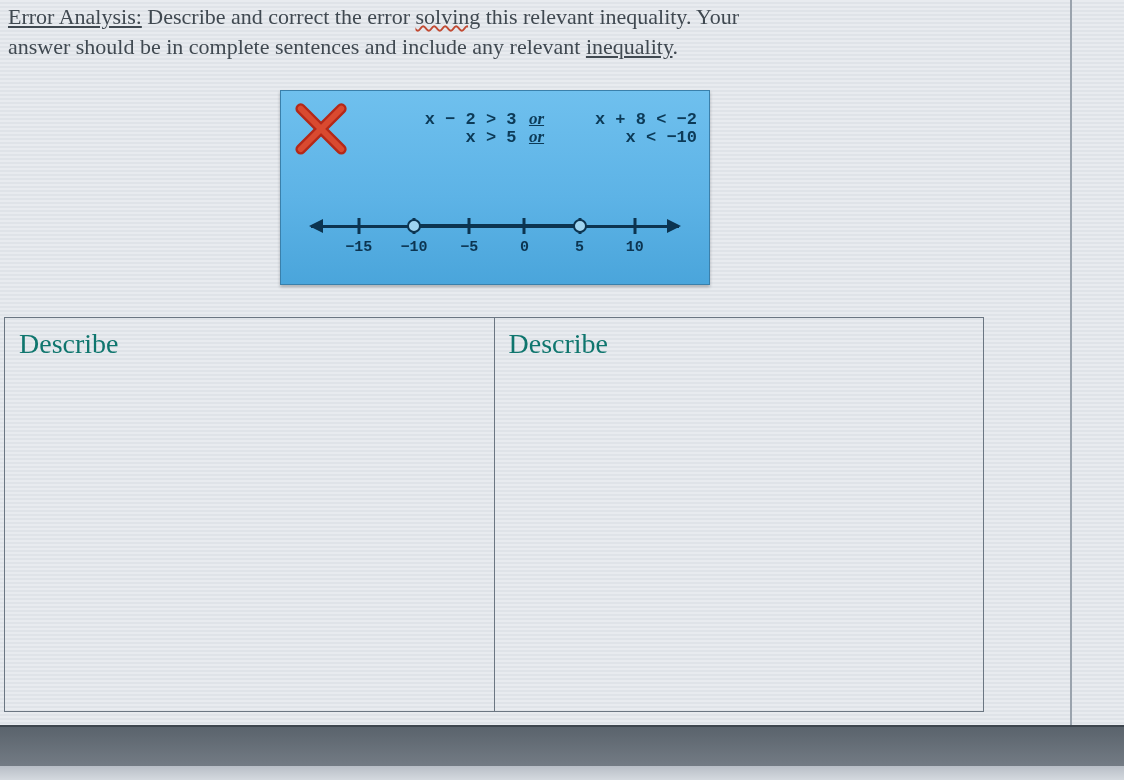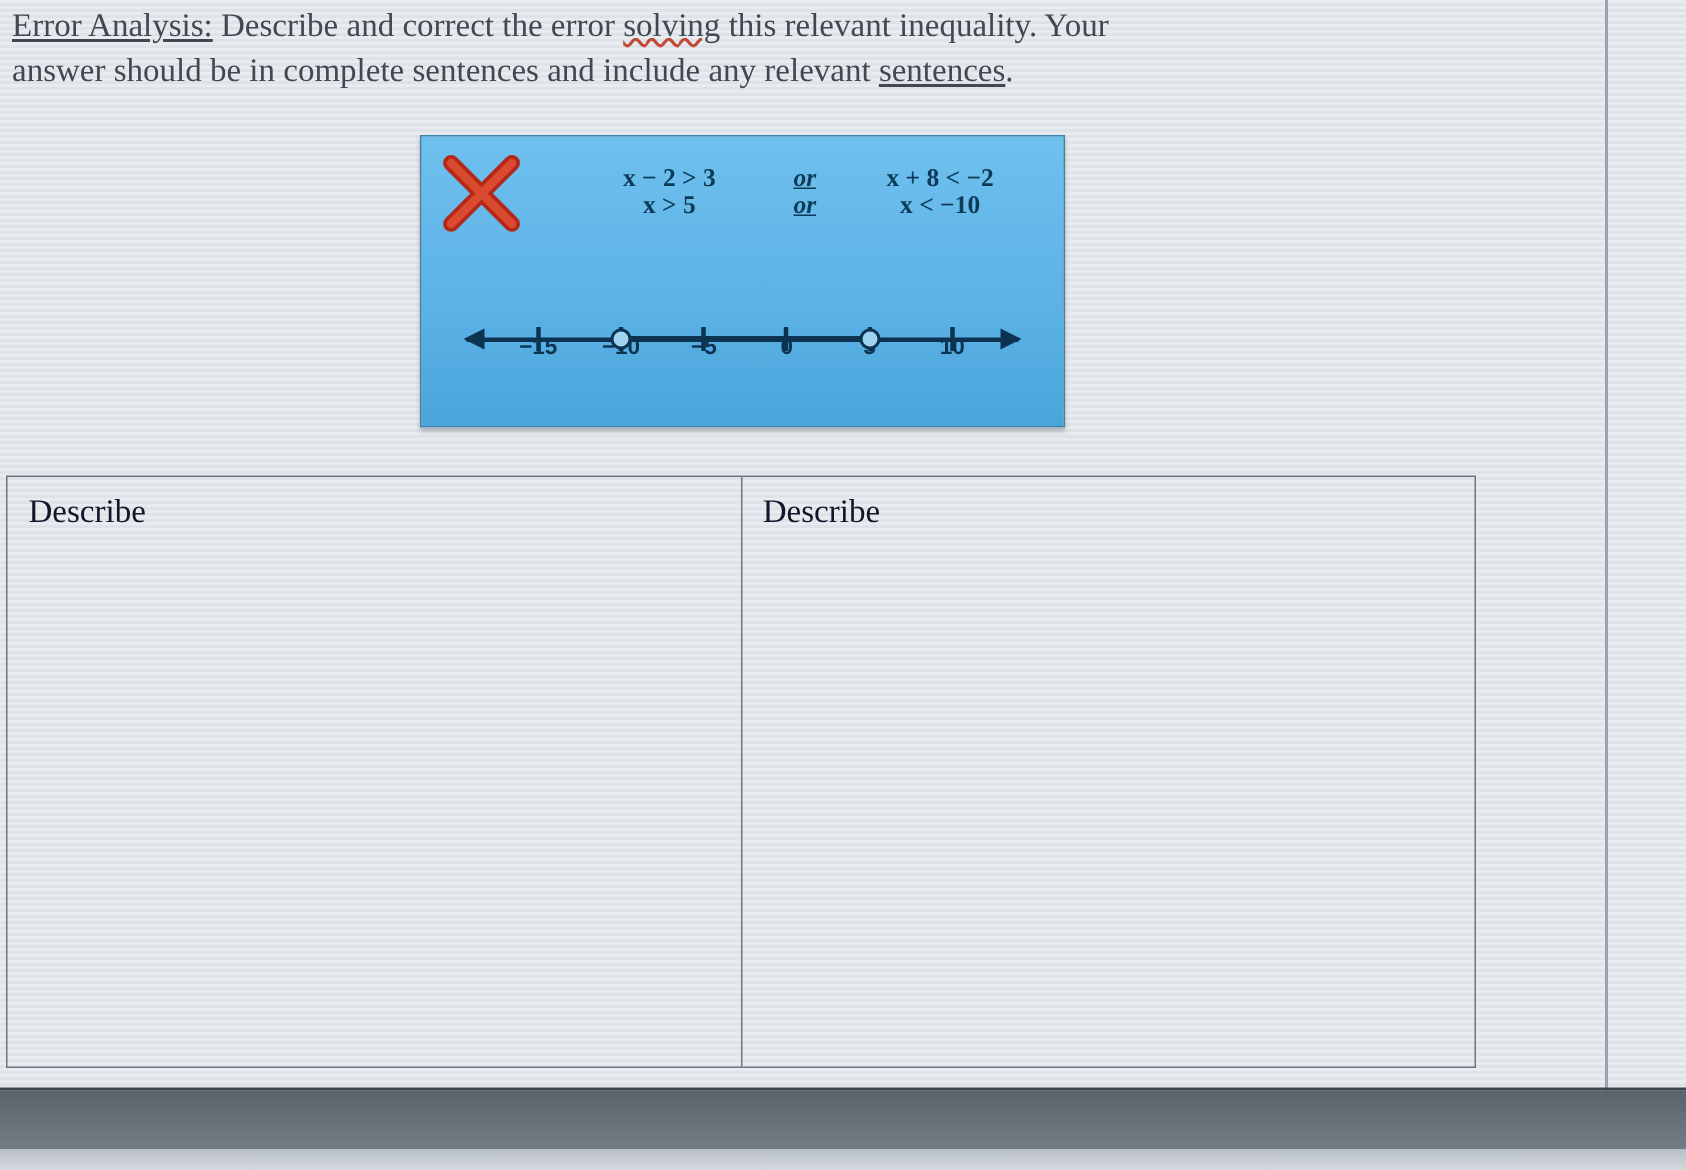--- a/index.html
+++ b/index.html
@@ -92,21 +92,21 @@
   .eq-row {
     position: absolute;
     left: 95px;
     right: 12px;
     display: flex;
     align-items: center;
     font-size: 17px;
   }
   .eq-row.r1 { top: 18px; }
   .eq-row.r2 { top: 36px; }
-  .eq-cell { flex:1; text-align:center; }
+  .eq-cell { flex:1; text-align:right;font-family:Liberation Mono, monospace; }
   .eq-or { width:40px; text-align:center; font-style: italic; text-decoration: underline; }
 
   
   .numline {
     position: absolute;
     left: 30px;
     right: 30px;
     top: 118px;
     height: 60px;
   }
@@ -127,23 +127,23 @@
   .arrow-right { right:-2px; border-left: 14px solid #0c3450; }
   .tick {
     position: absolute;
     top: 9px;
     width: 3px; height: 16px;
     background: #0c3450;
     transform: translateX(-50%);
   }
   .tick-label {
     position: absolute;
-    top: 14px;
+    top: 30px;
     font-size: 15px;
-    font-family: Liberation Sans, sans-serif;
+    font-family: Liberation Mono, monospace;
     font-weight: bold;
     color: #0c3450;
     transform: translateX(-50%);
     white-space: nowrap;
   }
   .open-circle {
     position:absolute;
     top:10px;
     width:14px; height:14px;
     border:2px solid #0c3450;
@@ -166,36 +166,36 @@
     width: 980px;
     height: 395px;
     border: 1.5px solid #6b7682;
     display: flex;
     background: transparent;
   }
   .answer-col {
     flex:1;
     padding: 10px 14px;
     font-family: Georgia, serif;
-    font-size: 22px;
-    color: #0f172a;
+    font-size: 28px;
+    color: #0f766e;
   }
   .answer-col:first-child { border-right: 1.5px solid #6b7682; }
 
 </style>
 </head>
 <body>
 
 <div class="page">
 
   <div class="content-col">
 
     <div class="prompt">
       <span class="underline-dark">Error Analysis:</span><span> Describe and correct the error </span><span class="underline-red">solving</span><span> this relevant inequality. Your</span><br>
-      <span>answer should be in complete sentences and include any relevant </span><span class="underline-dark">sentences</span><span>.</span>
+      <span>answer should be in complete sentences and include any relevant </span><span class="underline-dark">inequality</span><span>.</span>
     </div>
 
     <div class="problem-box">
       <div class="x-mark">
         <svg viewBox="0 0 60 60">
           <path d="M8 10 L50 52" stroke="#b42818" stroke-width="11" stroke-linecap="round"></path>
           <path d="M50 10 L8 52" stroke="#b42818" stroke-width="11" stroke-linecap="round"></path>
           <path d="M8 10 L50 52" stroke="#d94a30" stroke-width="6" stroke-linecap="round"></path>
           <path d="M50 10 L8 52" stroke="#d94a30" stroke-width="6" stroke-linecap="round"></path>
         </svg>

